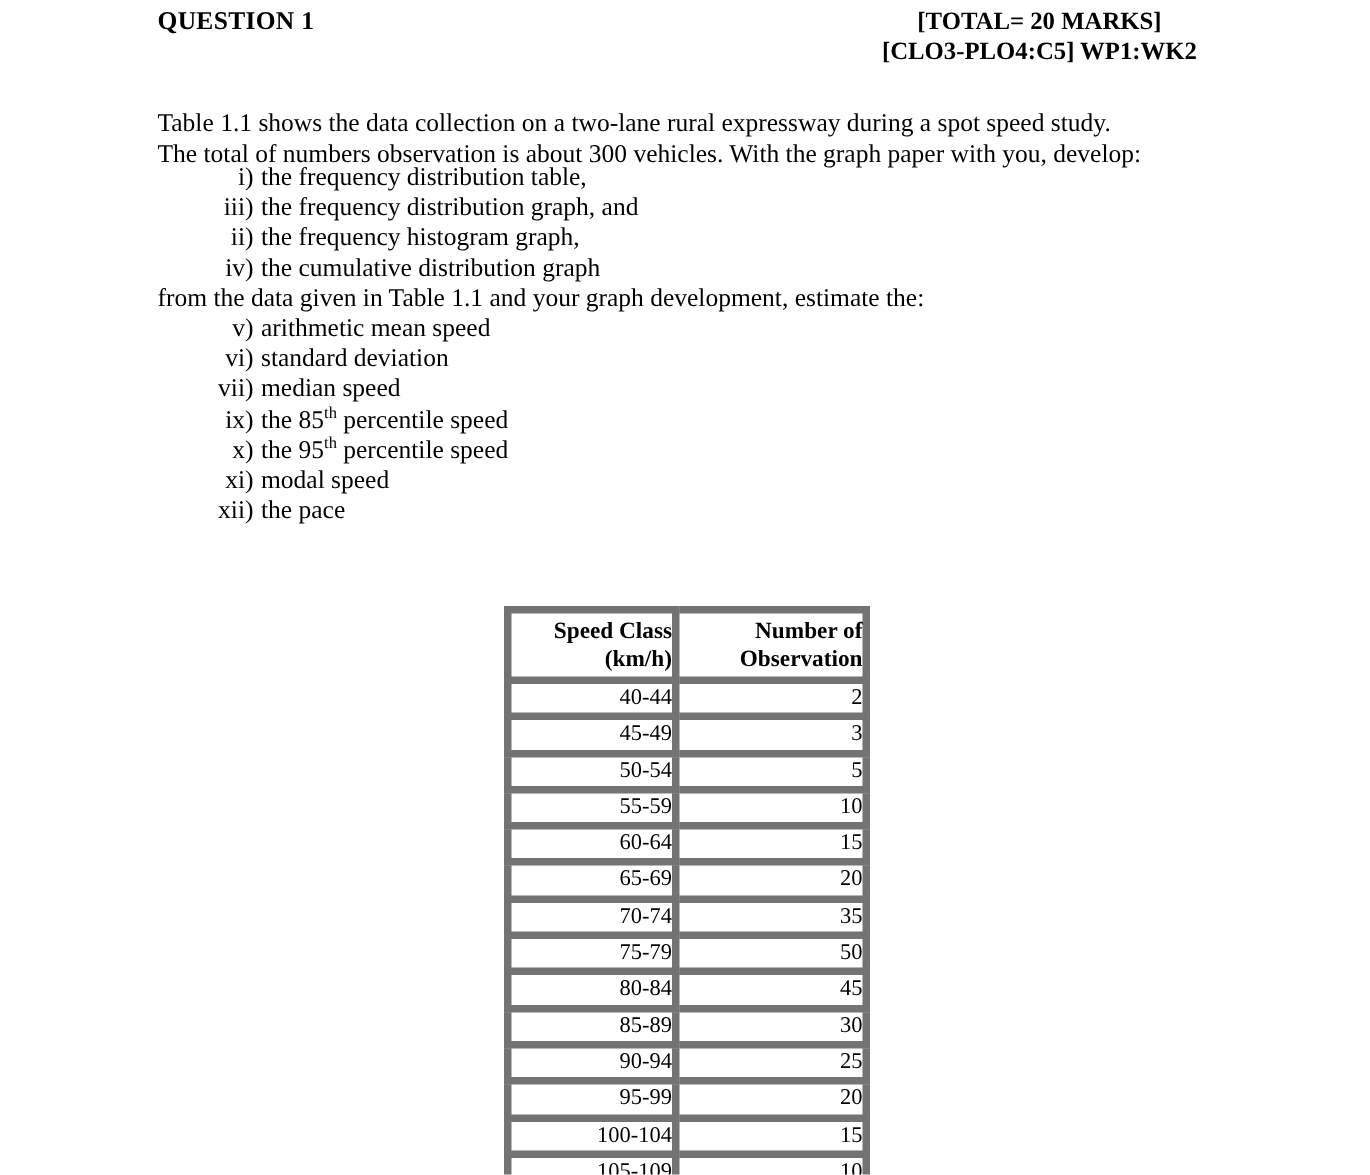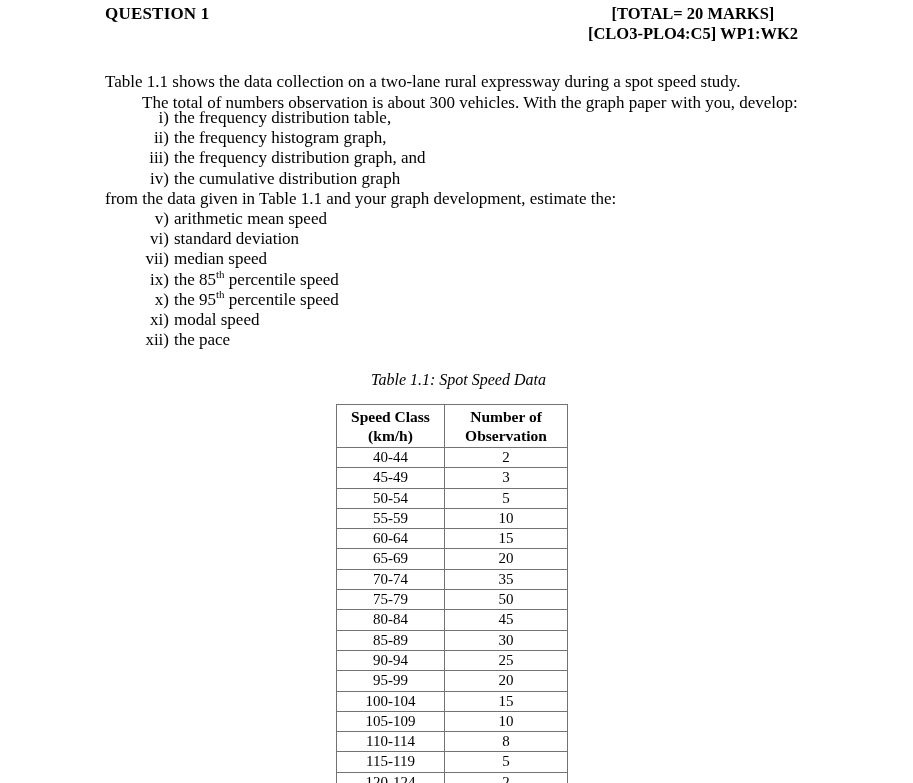--- a/index.html
+++ b/index.html
@@ -51,21 +51,21 @@
   .intro {
     position: absolute;
     left: 105px;
     top: 71px;
     width: 694px;
     font-size: 17px;
     line-height: 21px;
     text-align: justify;
     text-justify: inter-word;
   }
-  .intro .l2 { display: block; margin-left: 37px; }
+  .intro .l2 { display: block; }
 
   
   .list {
     position: absolute;
     left: 105px;
     width: 700px;
     font-size: 17px;
   }
   .list-a { top: 108px; }
   .list-b { top: 209px; }
@@ -120,22 +120,22 @@
   .spd-table {
     position: absolute;
     left: 336px;
     top: 404px;
     width: 229px;
     border-collapse: collapse;
     font-size: 15px;
     table-layout: fixed;
   }
   .spd-table td, .spd-table th {
-    border: 1px solid #737373;
-    text-align: center;
+    border: 5px solid #737373;
+    text-align: right;
     padding: 0;
     line-height: 19.3px;
     height: 19.3px;
     font-weight: normal;
   }
   .spd-table th {
     font-weight: bold;
     font-size: 15.5px;
     height: 40px;
     line-height: 19px;
@@ -162,28 +162,28 @@
     <span class="l1">Table 1.1 shows the data collection on a two-lane rural expressway during a spot speed study.</span>
     <span class="l2">The total of numbers observation is about 300 vehicles. With the graph paper with you, develop:</span>
   </div>
 
   <div class="list list-a">
     <div class="li">
       <span class="num">i)</span>
       <span class="txt">the frequency distribution table,</span>
     </div>
     <div class="li">
+      <span class="num">iii)</span>
+      <span class="txt">the frequency distribution graph, and</span>
+    </div>
+    <div class="li">
       <span class="num">ii)</span>
       <span class="txt">the frequency histogram graph,</span>
     </div>
     <div class="li">
-      <span class="num">iii)</span>
-      <span class="txt">the frequency distribution graph, and</span>
-    </div>
-    <div class="li">
       <span class="num">iv)</span>
       <span class="txt">the cumulative distribution graph</span>
     </div>
   </div>
 
   <div class="fromline">from the data given in Table 1.1 and your graph development, estimate the:</div>
 
   <div class="list list-b">
     <div class="li">
       <span class="num">v)</span>
@@ -208,23 +208,20 @@
     <div class="li">
       <span class="num">xi)</span>
       <span class="txt">modal speed</span>
     </div>
     <div class="li">
       <span class="num">xii)</span>
       <span class="txt">the pace</span>
     </div>
   </div>
 
-  <div class="tbl-caption">
-    <span>Table 1.1: Spot Speed Data</span>
-  </div>
 
   <table class="spd-table">
     <thead>
       <tr>
         <th class="col-class">
           <div>Speed Class</div>
           <div>(km/h)</div>
         </th>
         <th class="col-obs">
           <div>Number of</div>

